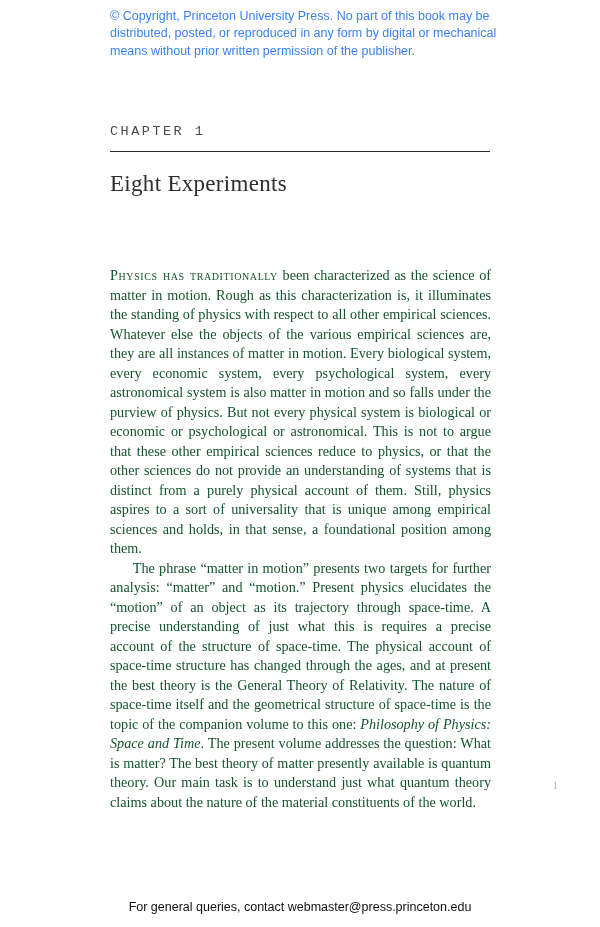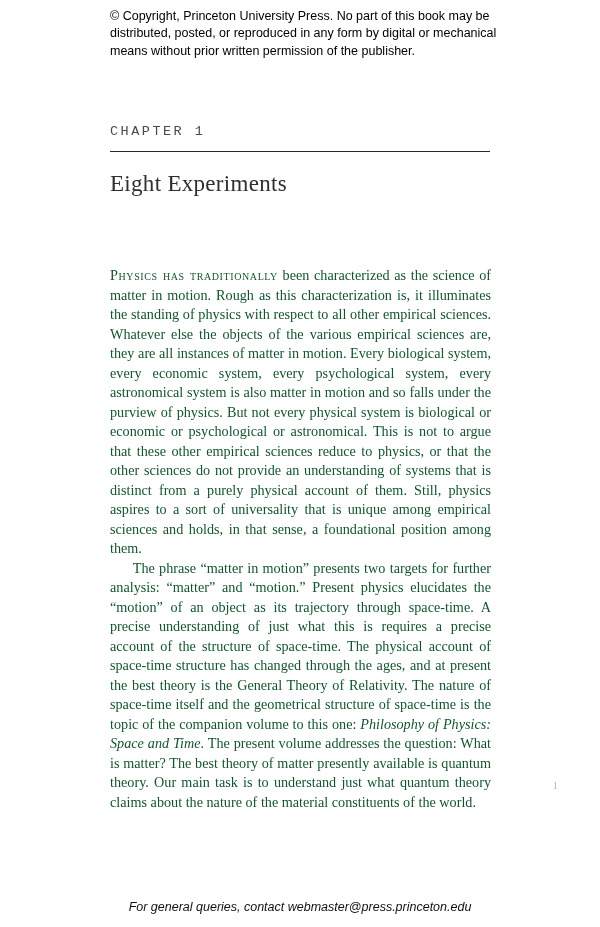--- a/index.html
+++ b/index.html
@@ -15,21 +15,21 @@
     overflow: hidden;
   }
   .copyright {
     position: absolute;
     top: 8px;
     left: 110px;
     width: 392px;
     font-family: "Liberation Sans", sans-serif;
     font-size: 12.5px;
     line-height: 1.38;
-    color: #000000;
+    color: #3b82f6;
     text-align: left;
   }
   .chapter-label {
     position: absolute;
     top: 124px;
     left: 110px;
     font-family: Liberation Mono, monospace;
     font-size: 13.5px;
     letter-spacing: 2.5px;
     color: #4a4a4a;
@@ -82,21 +82,20 @@
   }
   .footer {
     position: absolute;
     bottom: 13px;
     left: 0;
     width: 100%;
     text-align: center;
     font-family: "Liberation Sans", sans-serif;
     font-size: 12.5px;
     color: #111111;
-    font-style: italic;
   }
 </style>
 </head>
 <body>
 
 <div class="page">
 
   <div class="copyright">© Copyright, Princeton University Press. No part of this book may be distributed, posted, or reproduced in any form by digital or mechanical means without prior written permission of the publisher.</div>
 
   <div class="chapter-label">CHAPTER 1</div>

